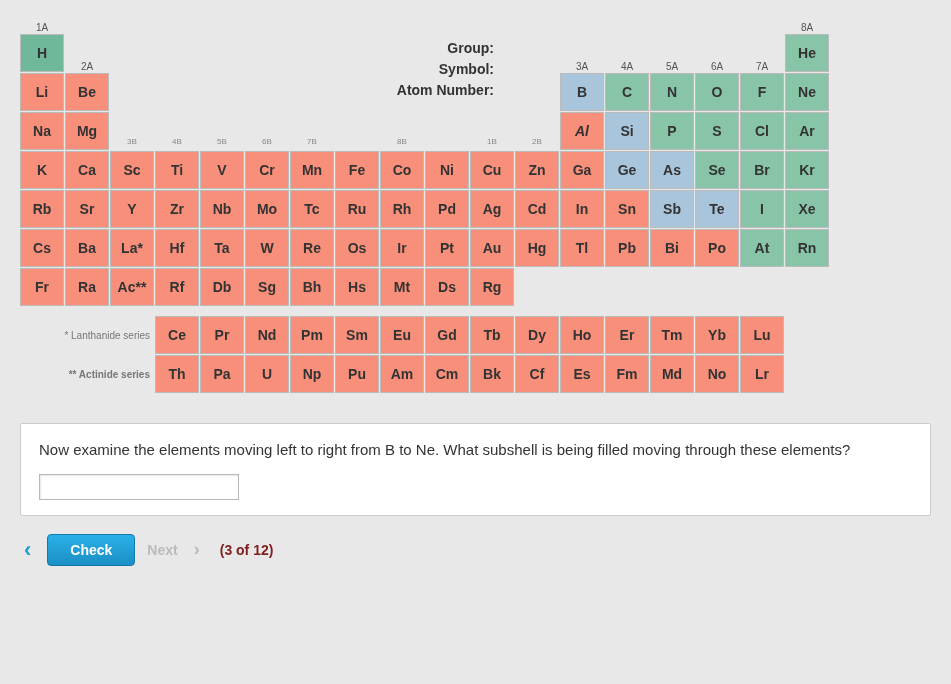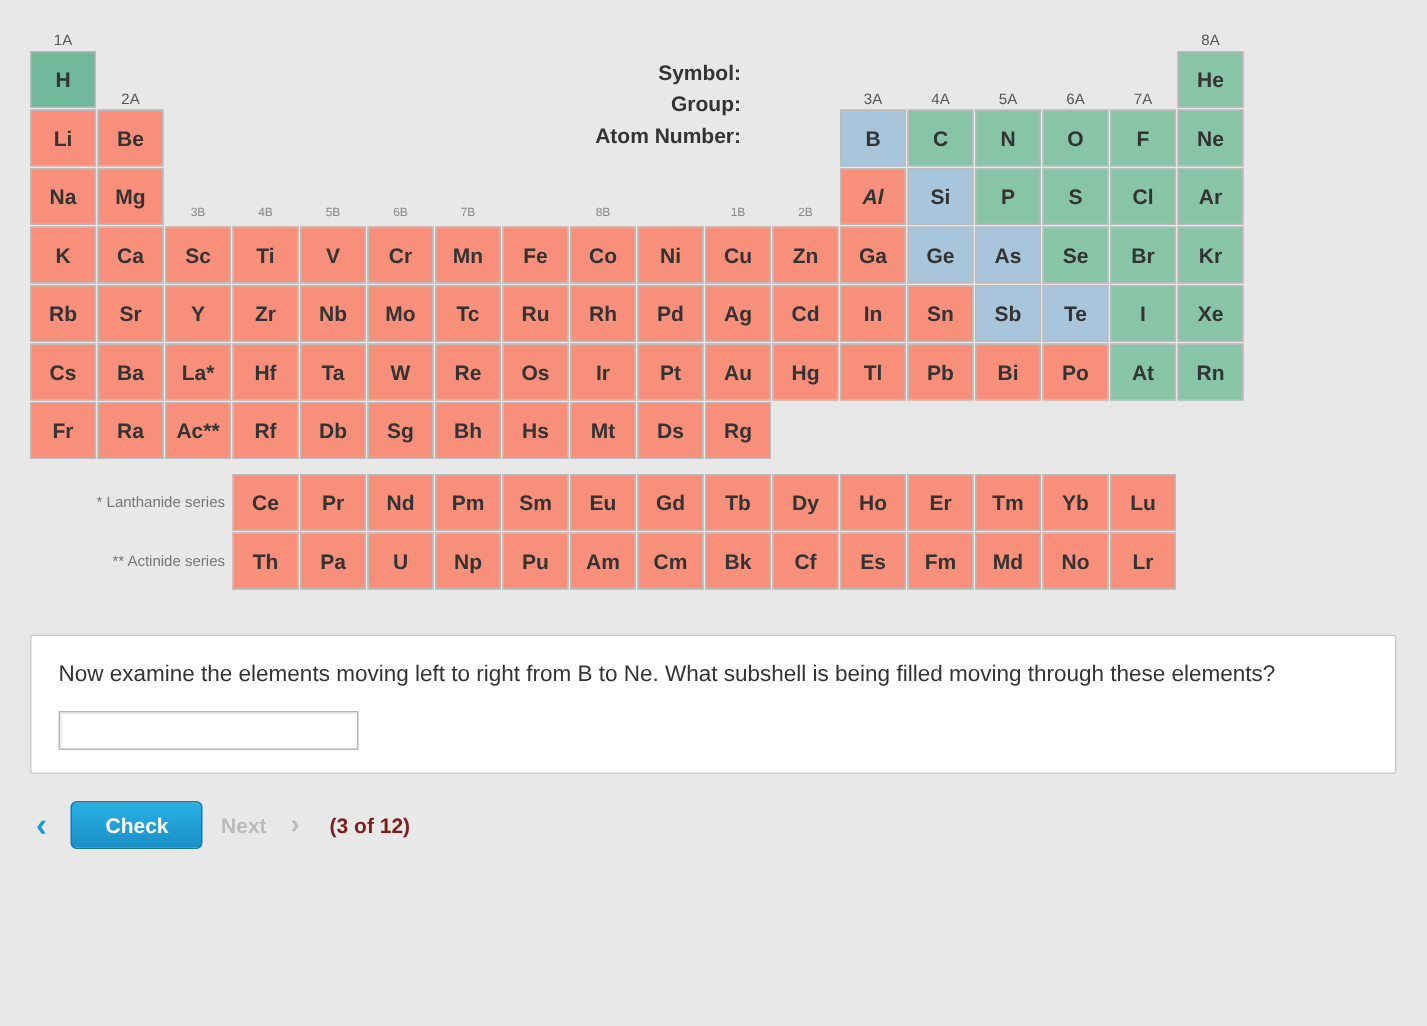--- a/index.html
+++ b/index.html
@@ -125,22 +125,22 @@
 <div class="periodic-wrap">
 <div class="pt">
 
 <div class="group-label" style="grid-column:1;grid-row:1;">1A</div>
 <div class="group-label" style="grid-column:18;grid-row:1;">8A</div>
 
 <div class="cell h" style="grid-column:1;grid-row:2;">H</div>
 <div class="group-label" style="grid-column:2;grid-row:2;align-self:end;">2A</div>
 
 <div class="info-box">
+  <div>Group:</div>
   <div>Symbol:</div>
-  <div>Group:</div>
   <div>Atom Number:</div>
 </div>
 
 <div class="group-label" style="grid-column:13;grid-row:2;align-self:end;">3A</div>
 <div class="group-label" style="grid-column:14;grid-row:2;align-self:end;">4A</div>
 <div class="group-label" style="grid-column:15;grid-row:2;align-self:end;">5A</div>
 <div class="group-label" style="grid-column:16;grid-row:2;align-self:end;">6A</div>
 <div class="group-label" style="grid-column:17;grid-row:2;align-self:end;">7A</div>
 <div class="cell noble" style="grid-column:18;grid-row:2;">He</div>
 
@@ -248,21 +248,21 @@
 <div class="cell" style="grid-column:9;grid-row:10;">Eu</div>
 <div class="cell" style="grid-column:10;grid-row:10;">Gd</div>
 <div class="cell" style="grid-column:11;grid-row:10;">Tb</div>
 <div class="cell" style="grid-column:12;grid-row:10;">Dy</div>
 <div class="cell" style="grid-column:13;grid-row:10;">Ho</div>
 <div class="cell" style="grid-column:14;grid-row:10;">Er</div>
 <div class="cell" style="grid-column:15;grid-row:10;">Tm</div>
 <div class="cell" style="grid-column:16;grid-row:10;">Yb</div>
 <div class="cell" style="grid-column:17;grid-row:10;">Lu</div>
 
-<div class="series-label" style="grid-row:11;">** Actinide series</div>
+<div class="series-label" style="grid-row:11;font-weight:bold;">** Actinide series</div>
 <div class="cell" style="grid-column:4;grid-row:11;">Th</div>
 <div class="cell" style="grid-column:5;grid-row:11;">Pa</div>
 <div class="cell" style="grid-column:6;grid-row:11;">U</div>
 <div class="cell" style="grid-column:7;grid-row:11;">Np</div>
 <div class="cell" style="grid-column:8;grid-row:11;">Pu</div>
 <div class="cell" style="grid-column:9;grid-row:11;">Am</div>
 <div class="cell" style="grid-column:10;grid-row:11;">Cm</div>
 <div class="cell" style="grid-column:11;grid-row:11;">Bk</div>
 <div class="cell" style="grid-column:12;grid-row:11;">Cf</div>
 <div class="cell" style="grid-column:13;grid-row:11;">Es</div>

